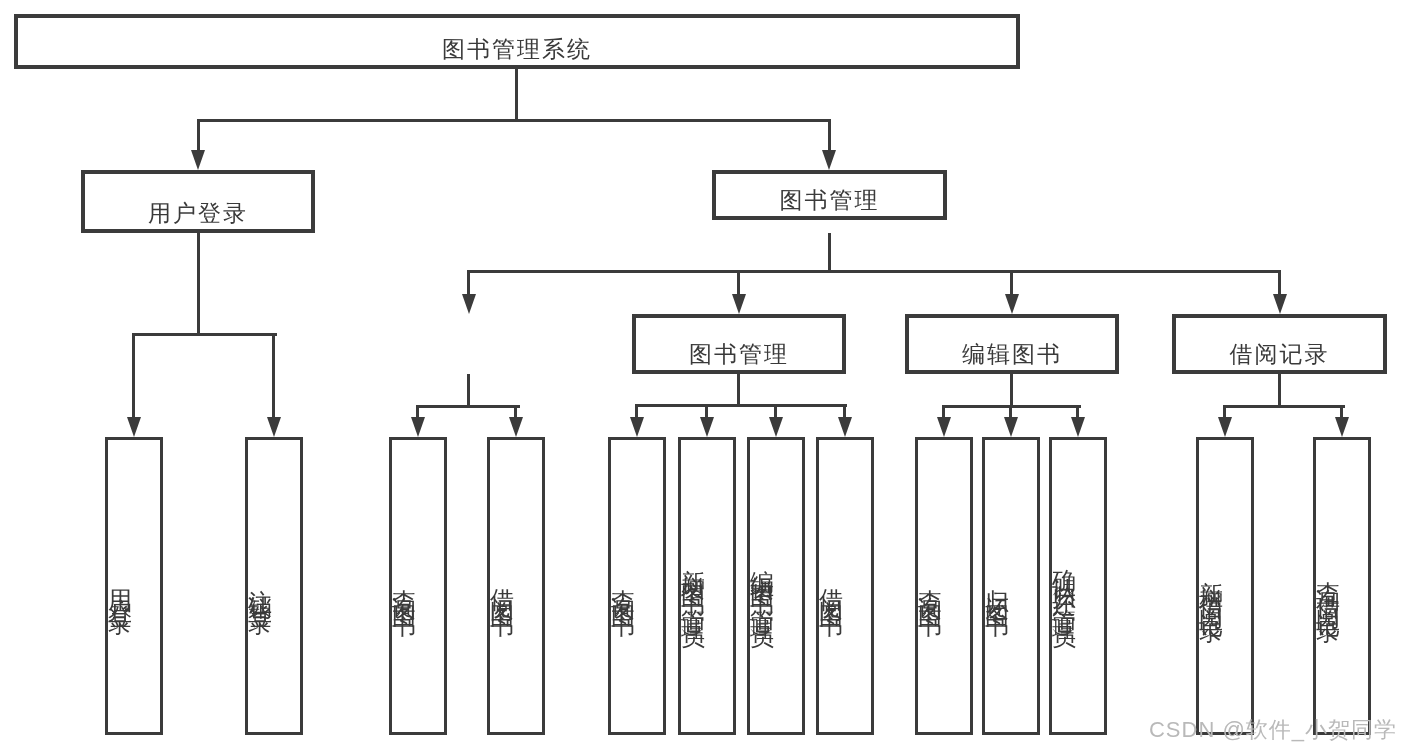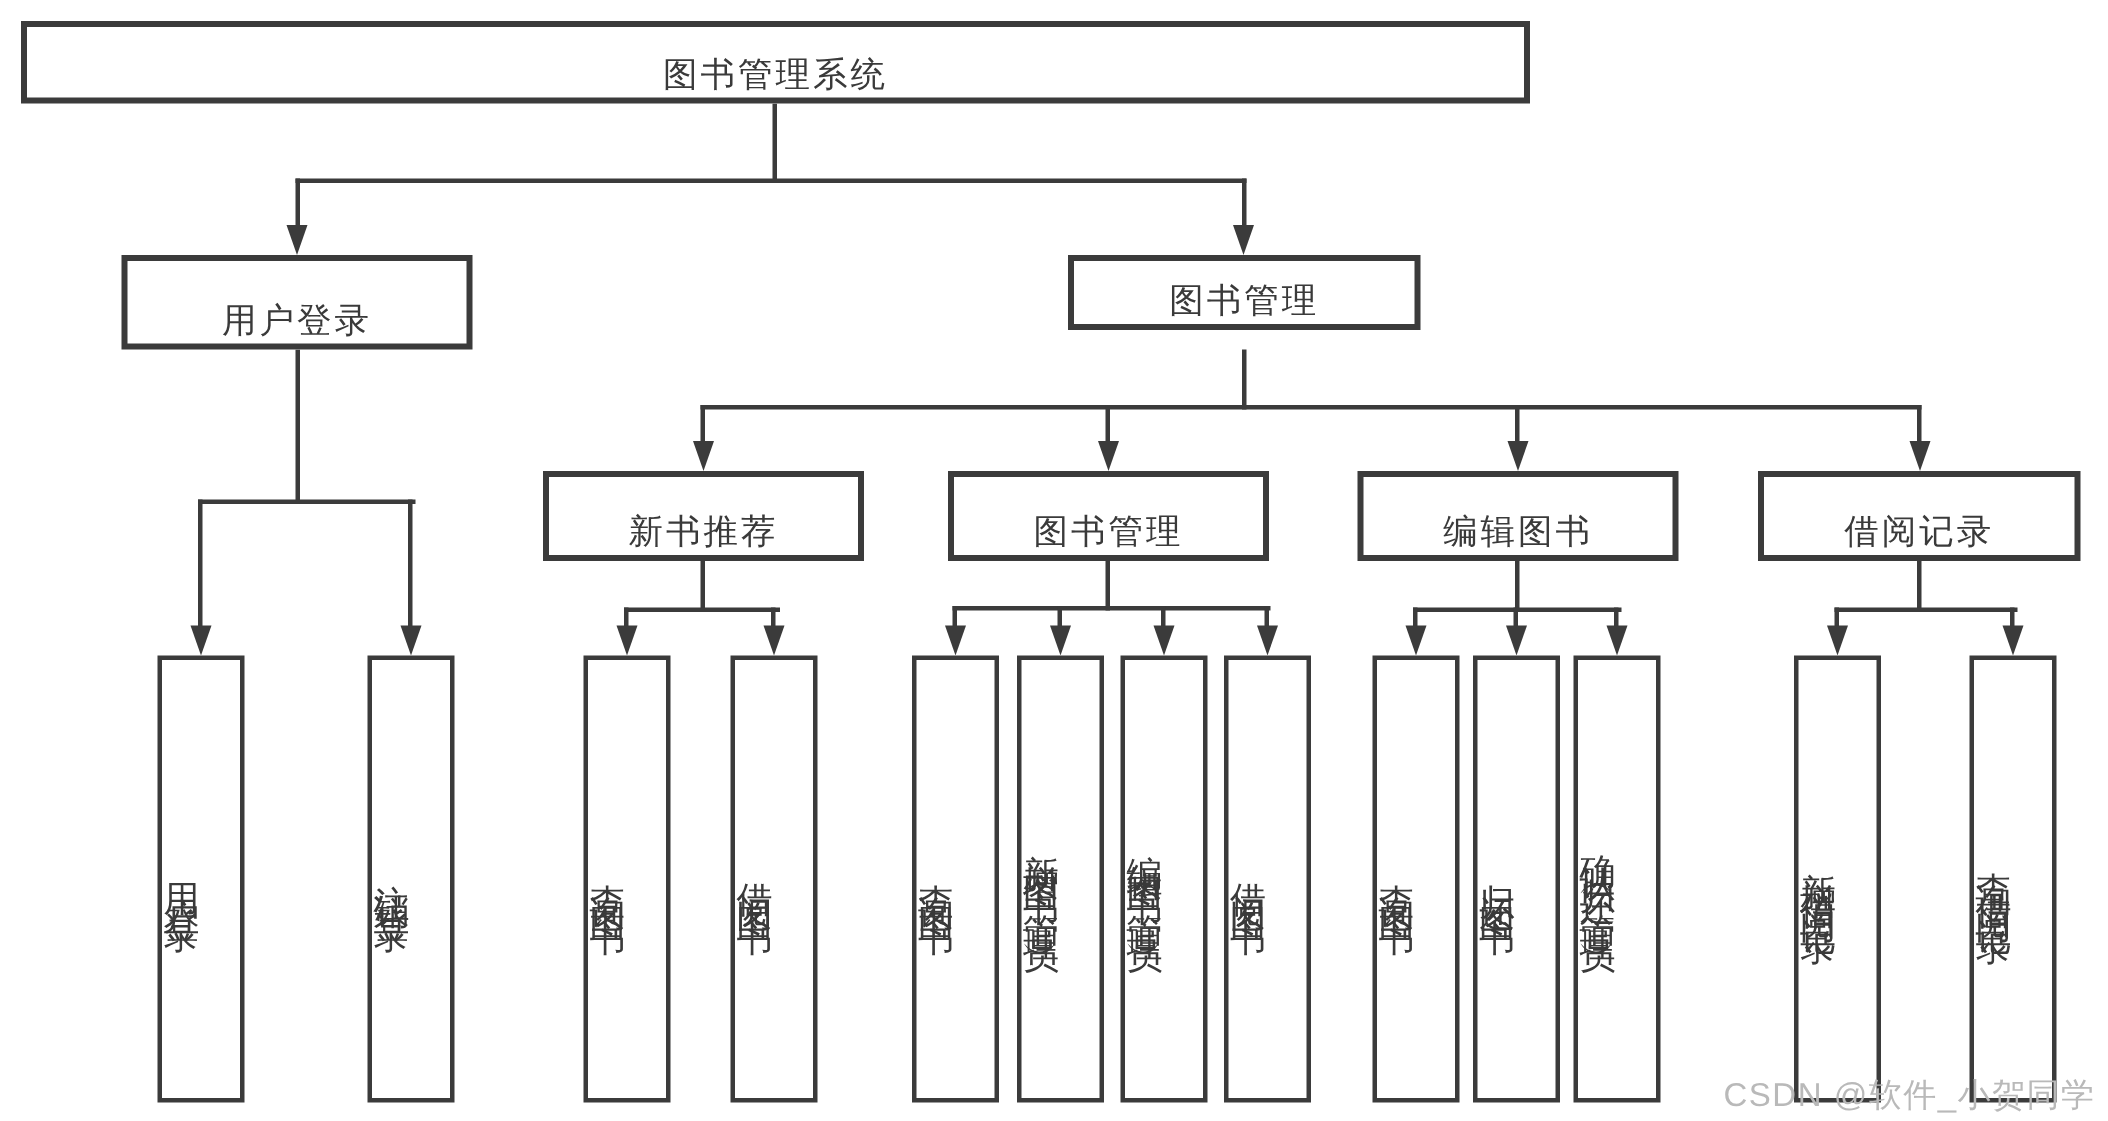--- a/index.html
+++ b/index.html
@@ -55,23 +55,20 @@
   </div>
 
   <div class="box h" style="left:81px;top:170px;width:234px;height:63px;">
     <span>用户登录</span>
   </div>
 
   <div class="box h" style="left:712px;top:170px;width:235px;height:50px;">
     <span>图书管理</span>
   </div>
 
-  <div class="box h" style="left:362px;top:314px;width:214px;height:60px;">
-    <span>新书推荐</span>
-  </div>
 
   <div class="box h" style="left:632px;top:314px;width:214px;height:60px;">
     <span>图书管理</span>
   </div>
 
   <div class="box h" style="left:905px;top:314px;width:214px;height:60px;">
     <span>编辑图书</span>
   </div>
 
   <div class="box h" style="left:1172px;top:314px;width:215px;height:60px;">

